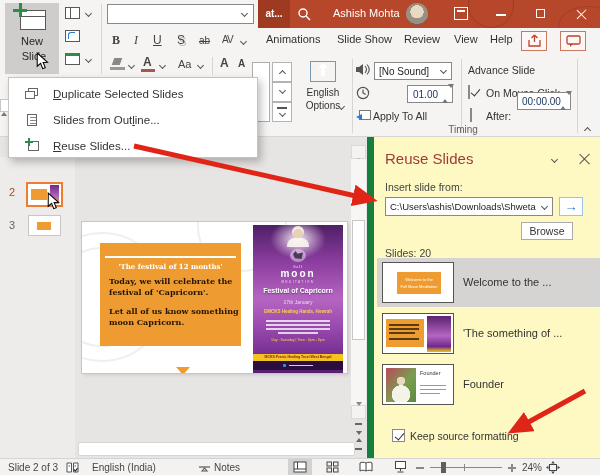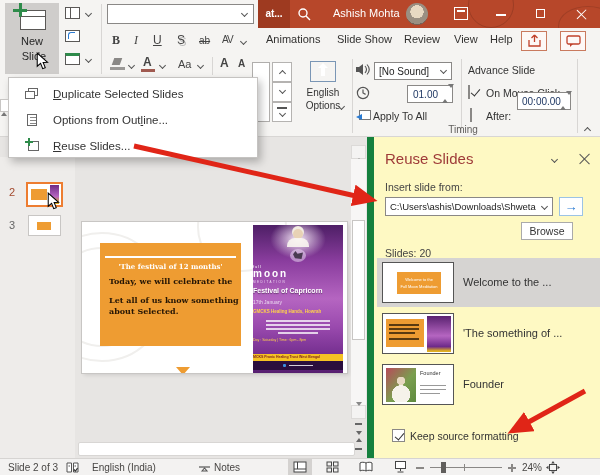--- a/index.html
+++ b/index.html
@@ -99,21 +99,21 @@
 .t3-orange{position:absolute;left:8px;top:6px;width:14px;height:8px;background:#EE9C32}
 
 .slide-area{left:75px;top:137px;width:276px;height:321px;background:#e7e5e3}
 .slide{left:82px;top:222px;width:265px;height:151px;background:#fff;box-shadow:0 0 0 1px #c8c6c4,2px 2px 4px rgba(0,0,0,.12);overflow:hidden}
 .swirl{position:absolute;border:2px solid #f0efed;border-radius:50%}
 .callout{position:absolute;left:18px;top:21px;width:141px;height:103px;background:#EE9C32}
 .co-line{position:absolute;left:5px;top:13px;width:131px;height:1.5px;background:#fff}
 .co-title{position:absolute;left:0;top:19px;width:100%;text-align:center;font-family:"DejaVu Serif",serif;font-weight:bold;font-size:7px;color:#fff}
 .co-body{position:absolute;left:9px;top:33px;font-family:"DejaVu Serif",serif;font-weight:bold;font-size:8px;color:#241505;line-height:11px}
 .co-ptr{position:absolute;left:76px;top:124px;width:0;height:0;border-left:7px solid transparent;border-right:7px solid transparent;border-top:8px solid #EE9C32}
-.poster{position:absolute;left:171px;top:3px;width:90px;height:164px;background:linear-gradient(180deg,#4e1f66 0%,#8a3d9e 22%,#b565c1 45%,#9a4aae 62%,#6e2a8a 82%,#3a1250 100%);overflow:hidden;text-align:left}
+.poster{position:absolute;left:171px;top:3px;width:90px;height:164px;background:linear-gradient(180deg,#4e1f66 0%,#8a3d9e 22%,#b565c1 45%,#9a4aae 62%,#6e2a8a 82%,#3a1250 100%);overflow:hidden;text-align:center}
 .po-glow{position:absolute;left:17px;top:-6px;width:56px;height:40px;background:radial-gradient(ellipse at center,rgba(255,245,255,.95) 0%,rgba(255,245,255,0) 70%)}
 .po-head{position:absolute;left:40px;top:4px;width:10px;height:10px;border-radius:50%;background:#e8d2b5;box-shadow:0 -2px 0 1px #f2ece2}
 .po-torso{position:absolute;left:34px;top:13px;width:22px;height:9px;border-radius:8px 8px 0 0;background:rgba(250,246,240,.9)}
 .po-goatbg{position:absolute;left:37px;top:24px;width:16px;height:13px;border-radius:50%;background:rgba(240,225,248,.5)}
 .po-goat{position:absolute;left:40px;top:26px;width:10px;height:8px;background:#4a3b52;clip-path:polygon(0 40%,25% 0,45% 35%,100% 20%,85% 100%,20% 90%)}
 .po-full{position:absolute;left:0;top:39px;width:100%;font-size:4px;color:#fff;letter-spacing:1px}
 .po-moon{position:absolute;left:0;top:43px;width:100%;font-size:10px;font-weight:bold;color:#fff;letter-spacing:2px}
 .po-med{position:absolute;left:0;top:55px;width:100%;font-size:3px;color:#f0d9f5;letter-spacing:1.5px}
 .po-title{position:absolute;left:0;top:62px;width:100%;font-size:7px;font-weight:bold;color:#fff;text-shadow:0 1px 1px rgba(0,0,0,.4)}
 .po-date{position:absolute;left:0;top:74px;width:100%;font-size:5px;color:#ead9f0}
@@ -318,21 +318,21 @@
       <span class="mi-icon">
           <span class="dup1"></span>
           <span class="dup2"></span>
         </span>
       <span class="mi-text"><span class="hotkey">D</span><span>uplicate Selected Slides</span></span>
     </div>
     <div class="mitem" style="top:30px">
       <span class="mi-icon">
           <span class="doc-icon"></span>
         </span>
-      <span class="mi-text"><span>Options from Out</span><span class="hotkey">l</span><span>ine...</span></span>
+      <span class="mi-text"><span>Slides from Out</span><span class="hotkey">l</span><span>ine...</span></span>
     </div>
     <div class="mitem" style="top:56px">
       <span class="mi-icon">
           <span class="reuse-icon">
             <span class="rplus"></span>
           </span>
         </span>
       <span class="mi-text"><span class="hotkey">R</span><span>euse Slides...</span></span>
     </div>
   </div>
@@ -354,23 +354,24 @@
   <div class="abs slide-area"></div>
   <div class="abs slide">
     <span class="swirl" style="left:-45px;top:10px;width:130px;height:130px"></span>
     <span class="swirl" style="left:-30px;top:25px;width:100px;height:100px"></span>
     <span class="swirl" style="left:115px;top:-40px;width:90px;height:90px"></span>
     <div class="callout">
       <span class="co-line"></span>
       <div class="co-title">'The festival of 12 months'</div>
       <div class="co-body">
         <div>Today, we will celebrate the</div>
+        <div>festival of 'Capricorn'.</div>
         <div style="height:8px"></div>
         <div>Let all of us know something</div>
-        <div>about Selected.</div>
+        <div>moon Capricorn.</div>
       </div>
       <span class="co-ptr"></span>
     </div>
     <div class="poster">
       <span class="po-glow"></span>
       <span class="po-head"></span>
       <span class="po-torso"></span>
       <span class="po-goatbg"></span>
       <span class="po-goat"></span>
       <div class="po-full">full</div>

